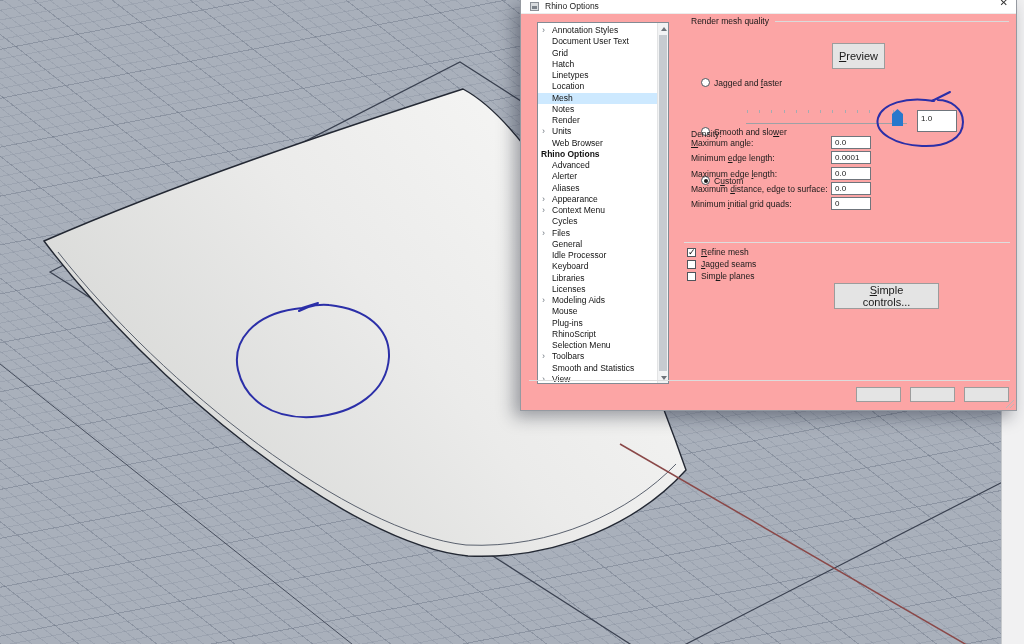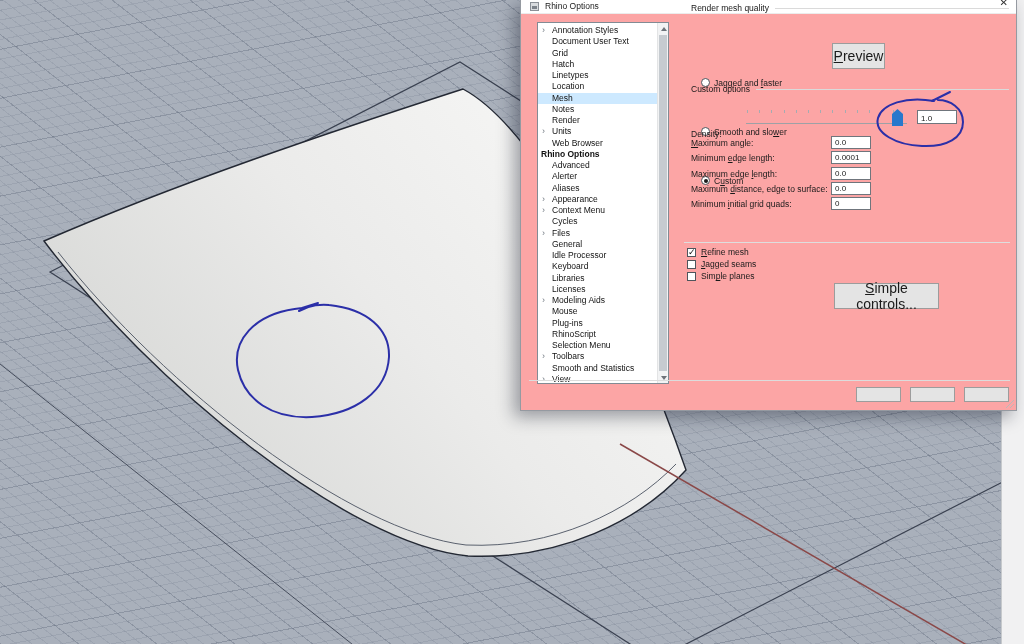--- a/index.html
+++ b/index.html
@@ -62,33 +62,33 @@
   
   .rrow{position:relative;height:13px;display:flex;align-items:center;cursor:default;margin-top:36px;}
   .rad{width:9px;height:9px;border-radius:50%;border:1px solid #4f555c;background:#fff;
     margin-right:4px;position:relative;flex:0 0 auto;}
   .rad .dot{position:absolute;left:1.5px;top:1.5px;width:4px;height:4px;border-radius:50%;background:#1b1b1b;}
   .lbl{white-space:nowrap;}
   u{text-decoration:underline;}
 
   
   .btn{position:absolute;display:flex;align-items:center;justify-content:center;
-    background:#e4e4e4;border:1px solid #9c9c9c;font-size:14px;color:#1a1a1a;cursor:pointer;
+    background:#e4e4e4;border:1px solid #9c9c9c;font-size:11px;color:#1a1a1a;cursor:pointer;
     font-family:"Liberation Sans",sans-serif;padding:12px;}
 
   
   #density-label{position:absolute;left:170px;top:129px;}
   #slider-ticks{position:absolute;left:226px;top:110px;width:159px;height:3px;
     background:repeating-linear-gradient(90deg,#a6abb1 0 1px,transparent 1px 12.2px);}
   #slider-track{position:absolute;left:225px;top:123px;width:161px;height:1px;background:#9da1a6;}
   #slider-thumb{position:absolute;left:371px;top:109px;width:11px;height:17px;background:#2878cc;
     clip-path:polygon(50% 0,100% 30%,100% 100%,0 100%,0 30%);cursor:pointer;}
   .tbox{position:absolute;background:#fff;border:1px solid #6f757c;font-size:8px;
     line-height:12px;padding:1px 3px;white-space:nowrap;}
-  #density-input{left:396px;top:110px;width:40px;height:14px;line-height:13px;}
+  #density-input{left:396px;top:110px;width:40px;height:22px;line-height:13px;}
 
   
   #fields{position:absolute;left:170px;top:136px;width:260px;}
   .frow{position:relative;height:15.35px;}
   .flbl{position:absolute;left:0;top:2px;white-space:nowrap;}
   .fbox{position:absolute;left:140px;top:0;width:40px;height:13px;background:#fff;
     border:1px solid #6f757c;font-size:8px;line-height:11px;padding:0 3px;}
 
   #mid-sep{position:absolute;left:163px;top:242px;width:326px;height:1px;background:#dedede;}
 
@@ -281,21 +281,21 @@
         <span id="sb-up" class="sb-arrow">
             <span></span>
           </span>
         <span id="sb-thumb"></span>
         <span id="sb-down" class="sb-arrow">
             <span></span>
           </span>
       </div>
     </div>
 
-    <div class="grp" style="left:170px;top:3px;width:318px;">
+    <div class="grp" style="left:170px;top:16px;width:318px;">
       <span class="t">Render mesh quality</span>
       <span class="ln"></span>
     </div>
     <div style="position:absolute;left:180px;top:40px;">
 
     <div class="rrow">
           <span class="rad"></span>
           <span class="lbl"><span>Jagged and </span><u>f</u><span>aster</span></span>
         </div>
         <div class="rrow">
@@ -306,24 +306,20 @@
           <span class="rad">
             <span class="dot"></span>
           </span>
           <span class="lbl"><span>C</span><u>u</u><span>stom</span></span>
         </div>
       </div>
     <button class="btn" style="left:311px;top:43px;width:53px;height:16px;">
       <span><span></span><u>P</u><span>review</span></span>
     </button>
 
-    <div class="grp" style="left:170px;top:84px;width:318px;">
-      <span class="t">Custom options</span>
-      <span class="ln"></span>
-    </div>
 
     <span id="density-label">Density:</span>
     <div id="slider-ticks"></div>
     <div id="slider-track"></div>
     <div id="slider-thumb"></div>
     <div class="tbox" id="density-input">1.0</div>
 
     <div id="fields">
 
     <div class="frow">

